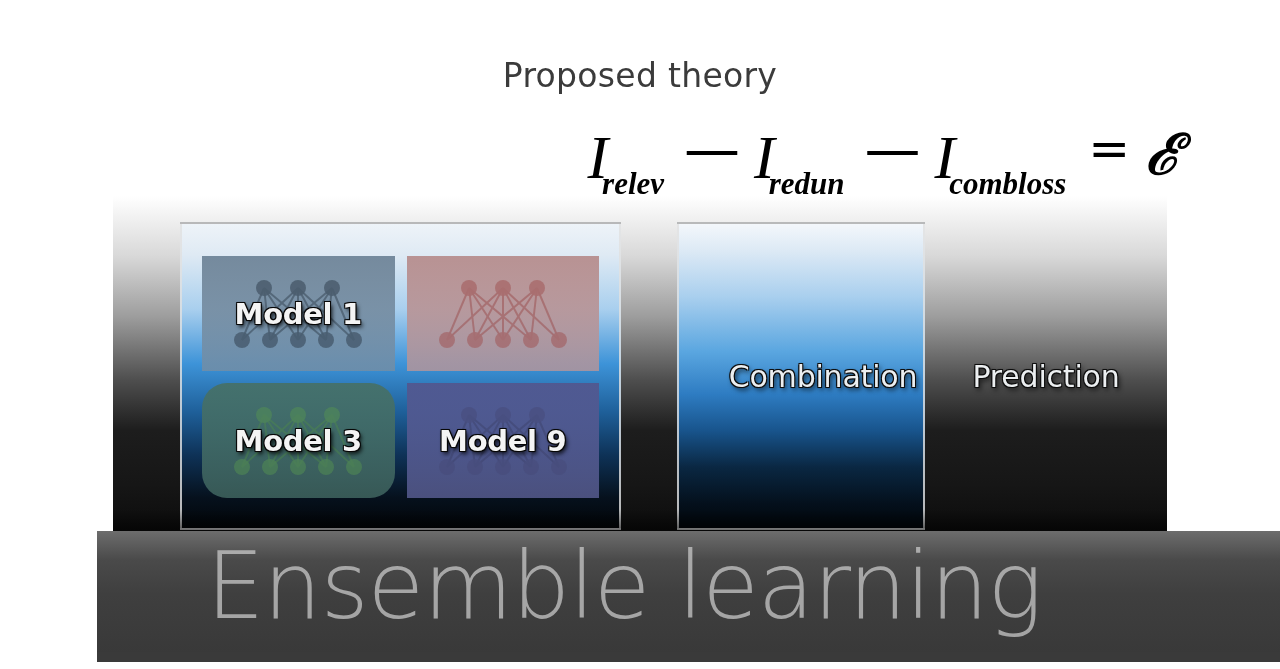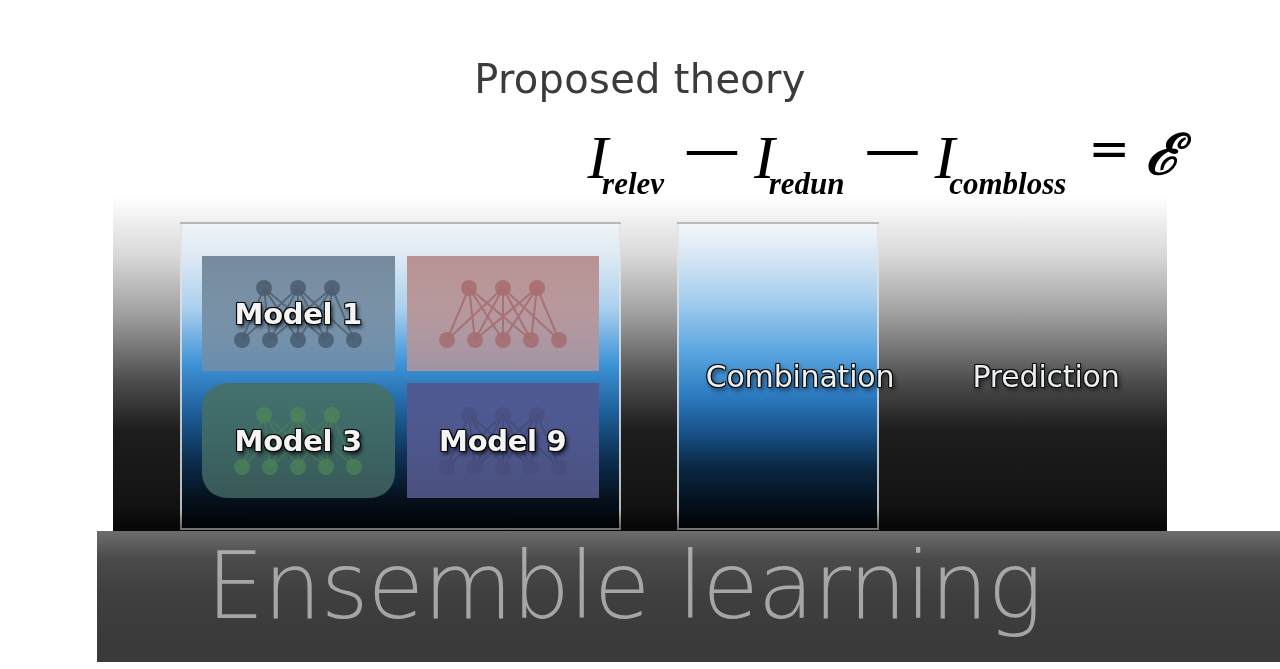--- a/index.html
+++ b/index.html
@@ -22,21 +22,21 @@
   }
 
   
   .title {
     position: absolute;
     left: 0;
     top: 56px;
     width: 1280px;
     text-align: center;
     font-family: "DejaVu Sans", sans-serif;
-    font-size: 40px;
+    font-size: 33px;
     font-weight: 400;
     color: #3b3b3b;
     letter-spacing: 0.3px;
   }
 
   
   .formula {
     position: absolute;
     left: 0;
     top: 118px;
@@ -188,21 +188,21 @@
       1px -1px 0 #0a0a0a,
       -1px -1px 0 #0a0a0a,
       2px 3px 4px rgba(0,0,0,0.85);
     letter-spacing: -0.3px;
   }
 
   
   #combination-panel {
     left: 564px;         
     top: 26px;
-    width: 202px;        
+    width: 248px;        
     height: 308px;
     background:
       linear-gradient(to bottom,
         #f3f7fb 0%,
         #dce9f5 9%,
         #a9cfee 24%,
         #5aa6e0 42%,
         #2e7cc2 56%,
         #18548c 68%,
         #0a2742 80%,

